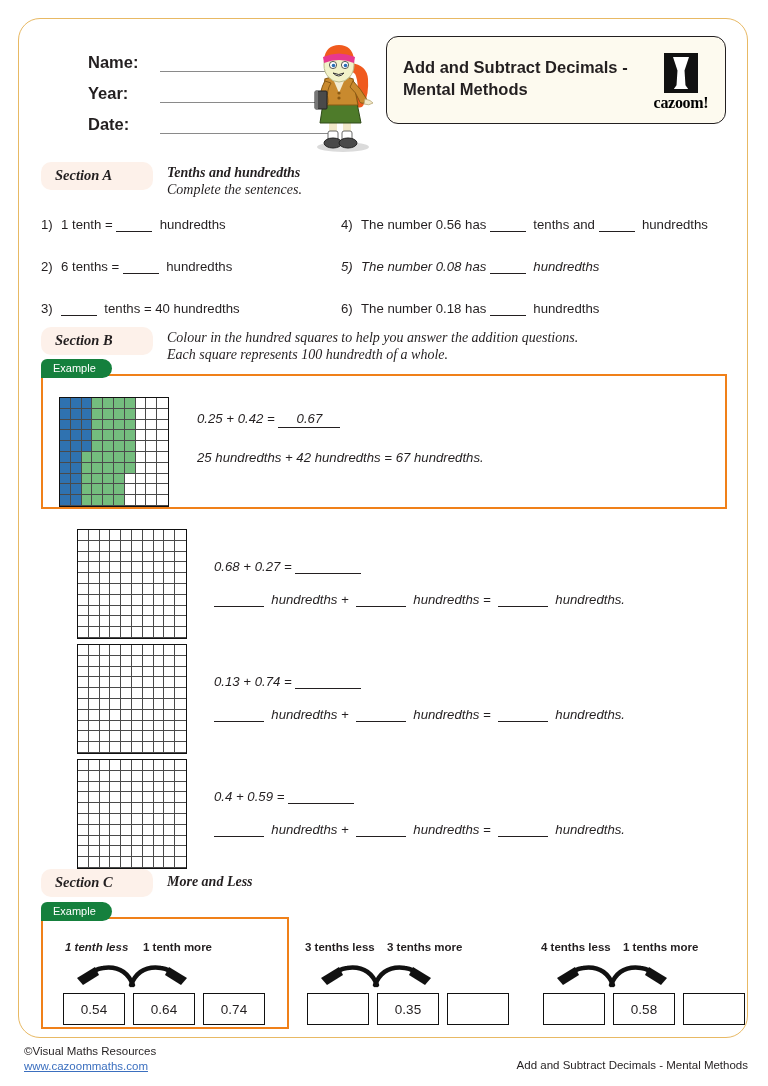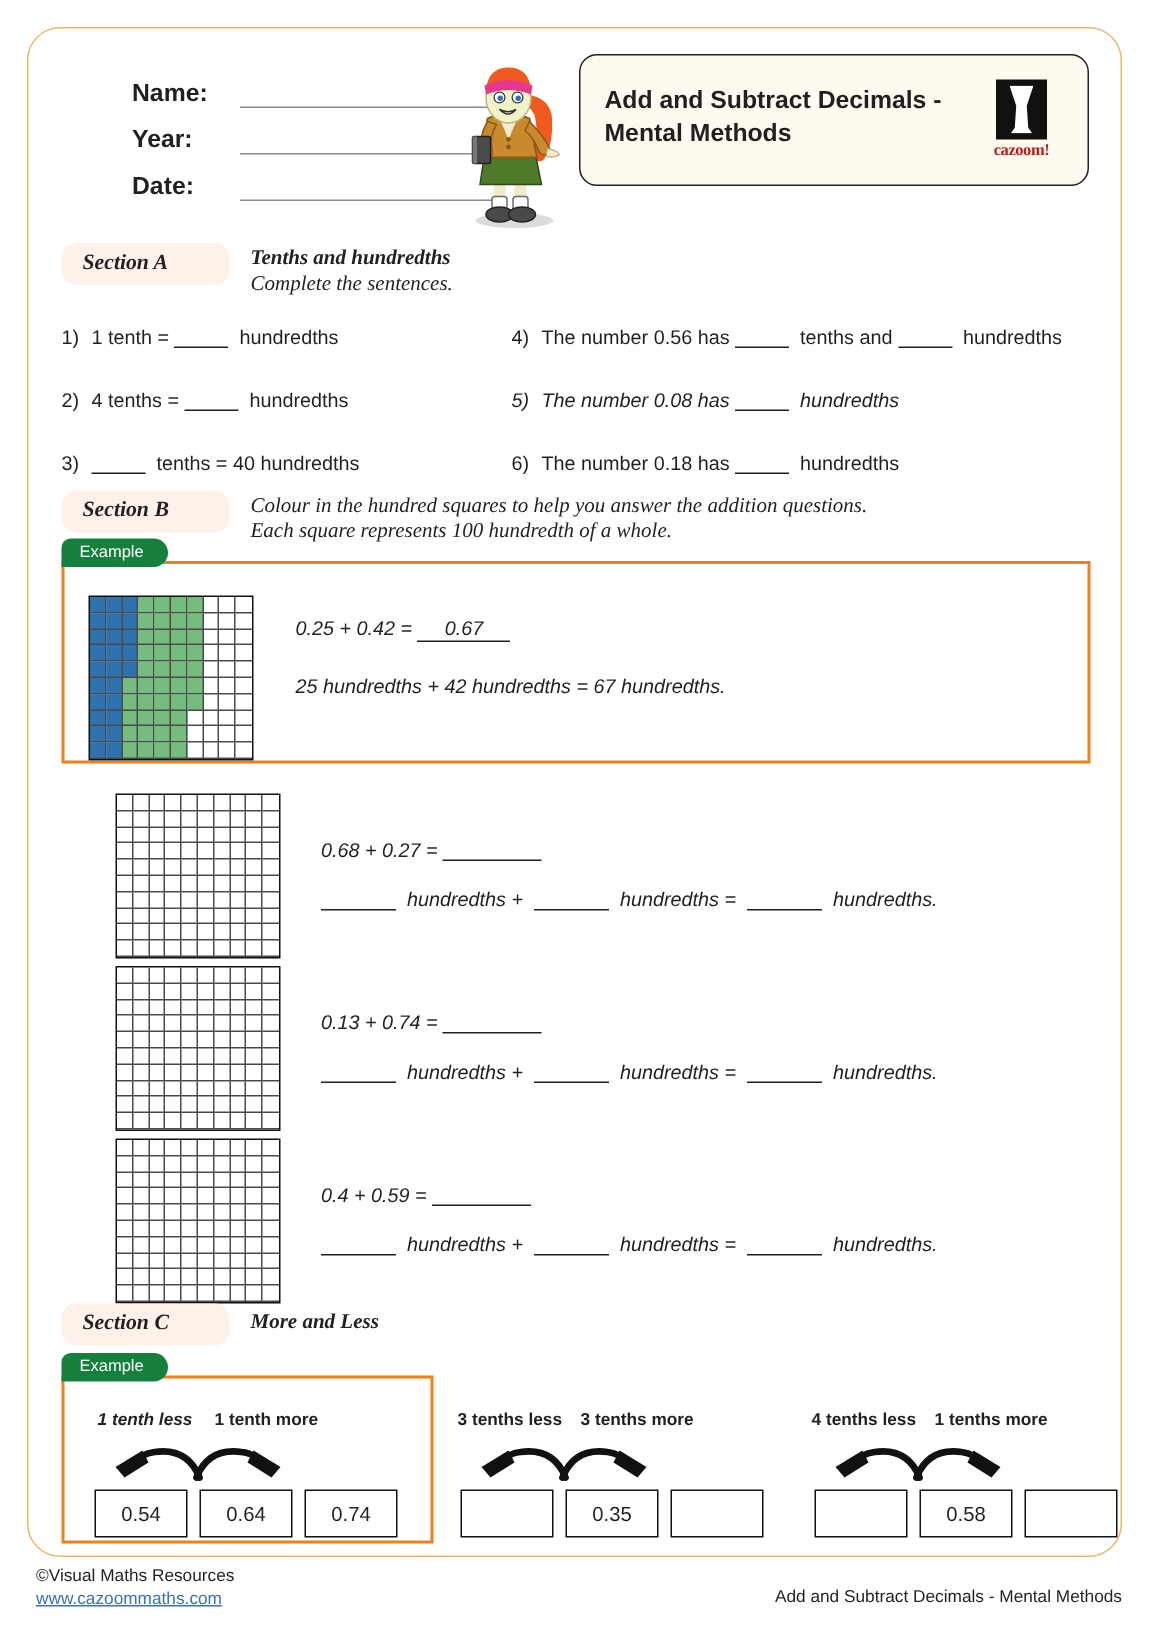--- a/index.html
+++ b/index.html
@@ -46,21 +46,21 @@
     width:34px;height:40px;background:#111;margin:0 auto;
     position:relative;
   }
   .logo-glass{
     position:absolute;left:9px;top:4px;width:16px;height:32px;
     background:#fff;
     clip-path:polygon(0% 0%,100% 0%,72% 42%,78% 88%,95% 100%,5% 100%,22% 88%,28% 42%);
   }
   .logo-word{
     font-family:"Liberation Serif",serif;
-    font-weight:bold;font-size:11px;color:#b91c1c;margin-top:1px;letter-spacing:-0.3px;
+    font-weight:bold;font-size:16px;color:#000000;margin-top:1px;letter-spacing:-0.3px;
   }
   
   .sec-head{position:absolute;left:0;width:730px;}
   .sec-pill{
     display:inline-block;
     background:#fdf1ea;border-radius:10px;
     padding:5px 14px 6px 14px;
     font-family:"Liberation Serif",serif;
     font-weight:bold;font-style:italic;font-size:14.5px;color:#231f20;
     width:84px;text-align:left;box-sizing:content-box;
@@ -209,21 +209,21 @@
     <div class="sec-desc" style="top:2px;">
       <span class="b">Tenths and hundredths</span><br>
       <span class="i">Complete the sentences.</span>
     </div>
   </div>
 
   <div class="qa" style="left:22px;top:198px;">
     <span class="qnum">1)</span><span>1 tenth  = </span><span class="blank b36"></span>&nbsp; <span>hundredths</span>
   </div>
   <div class="qa" style="left:22px;top:240px;">
-    <span class="qnum">2)</span><span>4 tenths  = </span><span class="blank b36"></span>&nbsp; <span>hundredths</span>
+    <span class="qnum">2)</span><span>6 tenths  = </span><span class="blank b36"></span>&nbsp; <span>hundredths</span>
   </div>
   <div class="qa" style="left:22px;top:282px;">
     <span class="qnum">3)</span><span class="blank b36"></span>&nbsp; <span>tenths  =  40 hundredths</span>
   </div>
 
   <div class="qa" style="left:322px;top:198px;">
     <span class="qnum">4)</span><span>The number 0.56 has</span>&nbsp;<span class="blank b36"></span>&nbsp; <span>tenths and</span>&nbsp;<span class="blank b36"></span>&nbsp; <span>hundredths</span>
   </div>
   <div class="qa" style="left:322px;top:240px;font-style:italic;">
     <span class="qnum">5)</span><span>The number 0.08 has</span>&nbsp;<span class="blank b36"></span>&nbsp; <span>hundredths</span>

